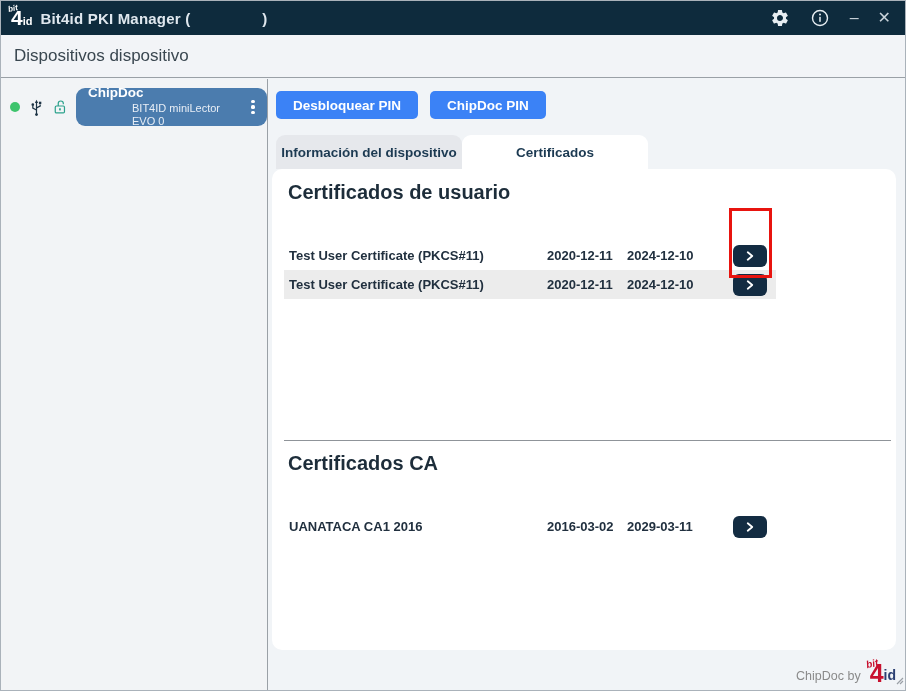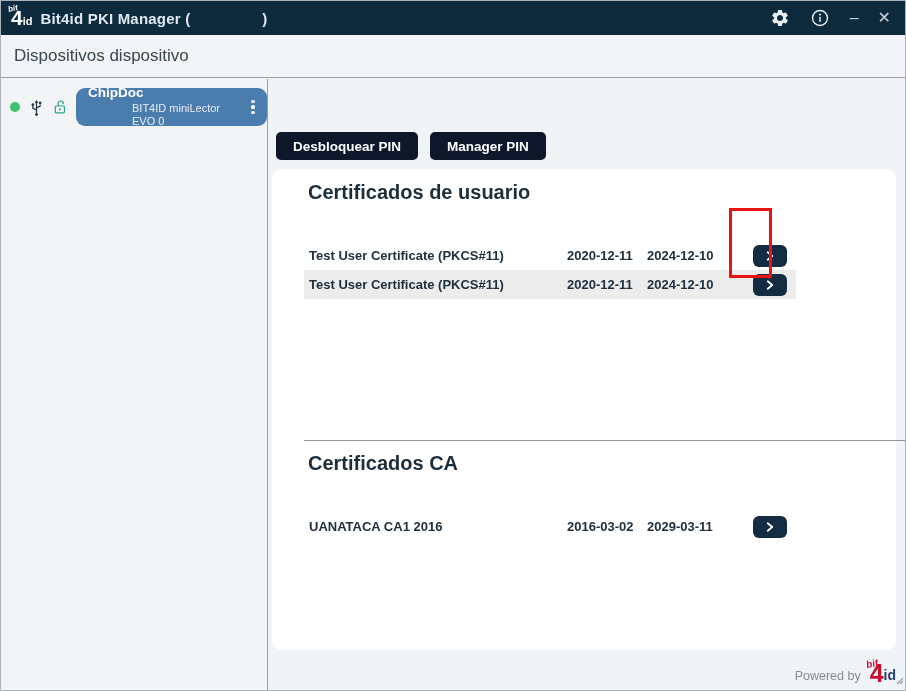--- a/index.html
+++ b/index.html
@@ -54,35 +54,35 @@
   .dots i { display:block; width:3.2px; height:3.2px; border-radius:50%; background:#fff; }
 
   
   .main { position:absolute; top:78px; left:268px; right:0; bottom:0; }
   .actions { position:absolute; top:12px; left:7px; display:flex; gap:12px; }
   .btn {
     height:28px; padding:0 17px; border-radius:5px; border:none; cursor:pointer;
     font-family:inherit; font-size:13.5px; font-weight:bold; color:#fff;
     display:flex; align-items:center;
   }
-  .btn.dark { background:#0f172a;margin-top:41px; }
+  .btn.dark { background:#3b82f6; }
   .btn.green { background:#45c465; }
 
   .tabs { position:absolute; top:56px; left:7px; display:flex; }
   .tab {
     width:186px; height:34px; display:flex; align-items:center; justify-content:center;
     font-size:13.5px; font-weight:bold; color:#1c3a52;
     border-radius:9px 9px 0 0; cursor:pointer;
   }
   .tab.inactive { background:#e6e8ec; }
   .tab.active { background:#ffffff; }
 
   .card {
     position:absolute; top:90px; left:3px; width:624px; height:481px;
-    background:#fff; border-radius:10px;padding-left:20px;
+    background:#fff; border-radius:10px;
   }
   .section-title { font-size:20px; font-weight:bold; color:#1d2d3a; margin:12px 0 9px 16px; }
   .section-title.ca { margin-top:11px; }
   .ctable { margin-left:12px; width:492px;margin-top:37px; }
   .trow {
     display:grid; grid-template-columns:258px 80px 80px 1fr;
     align-items:center; height:29px; padding-left:5px;
     font-size:13px; font-weight:bold; color:#21303f;
   }
   .trow.alt { background:#ececec; }
@@ -177,23 +177,27 @@
           <i></i>
         </div>
     </div>
   </div>
 </div>
 
 <div class="main">
 
   <div class="actions">
     <button class="btn dark">Desbloquear PIN</button>
-    <button class="btn dark">Manager PIN</button>
-  </div>
-
+    <button class="btn dark">ChipDoc PIN</button>
+  </div>
+
+  <div class="tabs">
+    <div class="tab inactive">Información del dispositivo</div>
+    <div class="tab active">Certificados</div>
+  </div>
 
   <div class="card">
 
     <div class="section-title">Certificados de usuario</div>
 
     <div class="ctable">
       <div class="trow">
         <span>Test User Certificate (PKCS#11)</span>
         <span>2020-12-11</span>
         <span>2024-12-10</span>
@@ -234,21 +238,21 @@
                 <polyline points="5,3 11,8 5,13" fill="none" stroke="#fff" stroke-width="2.4" stroke-linecap="round" stroke-linejoin="round"></polyline>
               </svg>
           </button>
         </span>
       </div>
     </div>
 
   </div>
 
   <div class="footer">
-    <span>Powered by</span>
+    <span>ChipDoc by</span>
     <span class="ft-logo">
       <span class="l-bit">bit</span>
       <span class="l-4">4</span>
       <span class="l-id">id</span>
     </span>
   </div>
 </div>
 
 <div class="red-box"></div>
 

